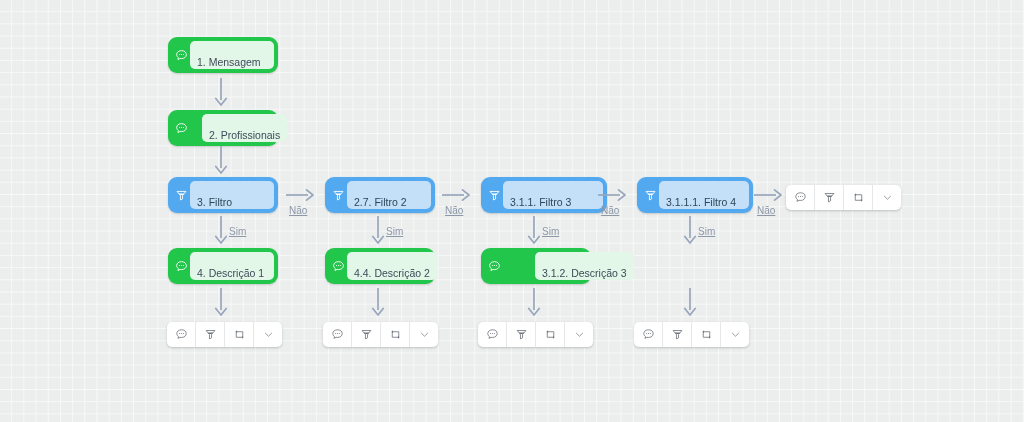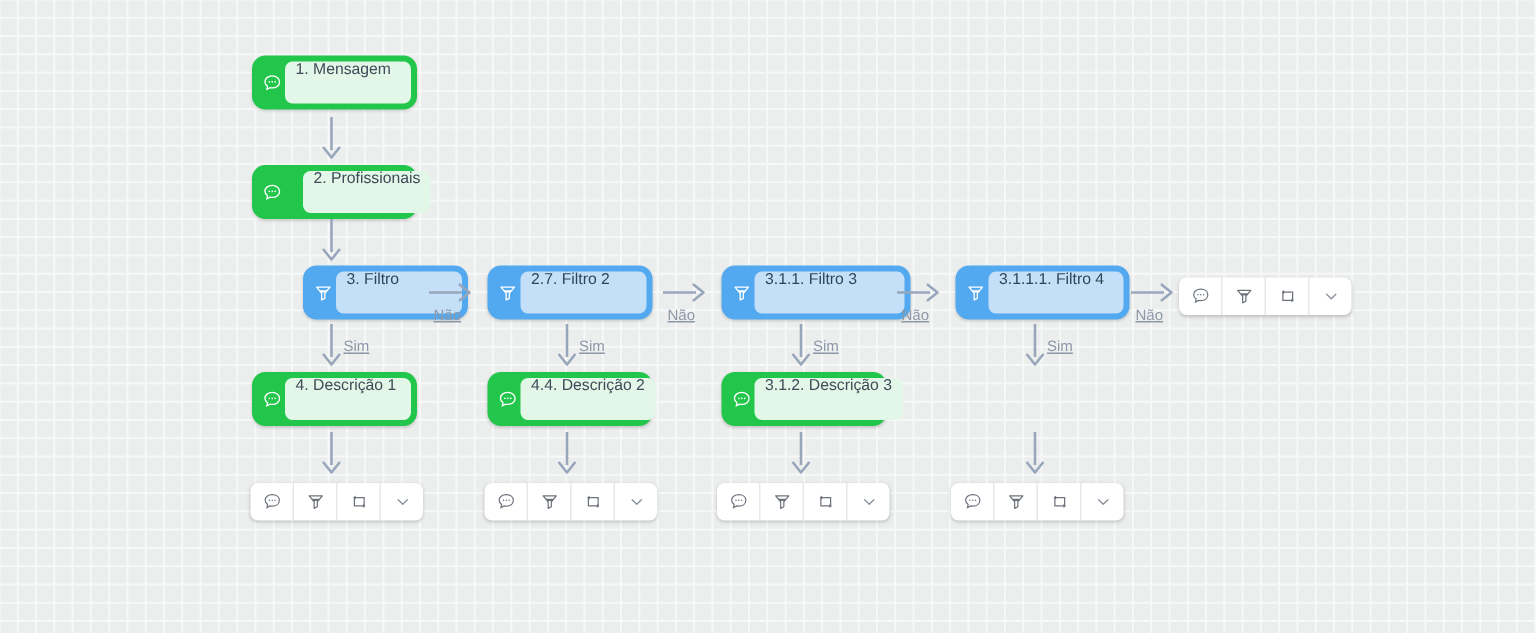--- a/index.html
+++ b/index.html
@@ -42,21 +42,21 @@
     width: 18px;
     flex: 0 0 18px;
     display: flex;
     align-items: center;
     justify-content: center;
   }
   .node-body {
     flex: 1 1 auto;
     border-radius: 5px;
     display: flex;
-    align-items: flex-start;
+    align-items: flex-end;
     padding: 0 7px;
     min-height: 28px;
   }
   .node.green .node-body { background: #e2f7e8; }
   .node.blue  .node-body { background: #c3e0f8; }
 
   .node-label {
     font-size: 10.5px;
     line-height: 1.1;
     color: #3f4b58;
@@ -127,21 +127,21 @@
           <circle cx="5.6" cy="6.8" r=".7" fill="#fff"></circle>
           <circle cx="8" cy="6.8" r=".7" fill="#fff"></circle>
           <circle cx="10.4" cy="6.8" r=".7" fill="#fff"></circle>
         </svg>
     </span>
     <div class="node-body">
       <span class="node-label">2. Profissionais</span>
     </div>
   </div>
 
-  <div class="node blue" style="left:168px; top:177px; width:110px;margin-left:34px;">
+  <div class="node blue" style="left:168px; top:177px; width:110px;">
     <span class="node-icon">
       <svg width="13" height="13" viewBox="0 0 16 16">
           <path d="M2.5 3h11l-4.2 5v4.2l-2.6 1.3V8z" fill="none" stroke="#ffffff" stroke-width="1.1" stroke-linejoin="round"></path>
           <path d="M4.6 5.5h6.8l-1.5 1.9H6.1z" fill="#ffffff"></path>
         </svg>
     </span>
     <div class="node-body">
       <span class="node-label">3. Filtro</span>
     </div>
   </div>
@@ -191,21 +191,21 @@
       <svg width="13" height="13" viewBox="0 0 16 16">
           <path d="M2.5 3h11l-4.2 5v4.2l-2.6 1.3V8z" fill="none" stroke="#ffffff" stroke-width="1.1" stroke-linejoin="round"></path>
           <path d="M4.6 5.5h6.8l-1.5 1.9H6.1z" fill="#ffffff"></path>
         </svg>
     </span>
     <div class="node-body">
       <span class="node-label">3.1.1. Filtro 3</span>
     </div>
   </div>
 
-  <div class="node green" style="left:481px; top:248px; width:110px;">
+  <div class="node green" style="left:481px; top:248px; width:110px;gap:32px;">
     <span class="node-icon">
       <svg width="13" height="13" viewBox="0 0 16 16">
           <path d="M8 2C4.5 2 2 4.1 2 6.8c0 1.5.8 2.8 2.1 3.7L3.6 13l2.6-1.4c.6.15 1.2.2 1.8.2 3.5 0 6-2.1 6-4.8S11.5 2 8 2z" fill="none" stroke="#ffffff" stroke-width="1.1"></path>
           <circle cx="5.6" cy="6.8" r=".7" fill="#fff"></circle>
           <circle cx="8" cy="6.8" r=".7" fill="#fff"></circle>
           <circle cx="10.4" cy="6.8" r=".7" fill="#fff"></circle>
         </svg>
     </span>
     <div class="node-body">
       <span class="node-label">3.1.2. Descrição 3</span>

